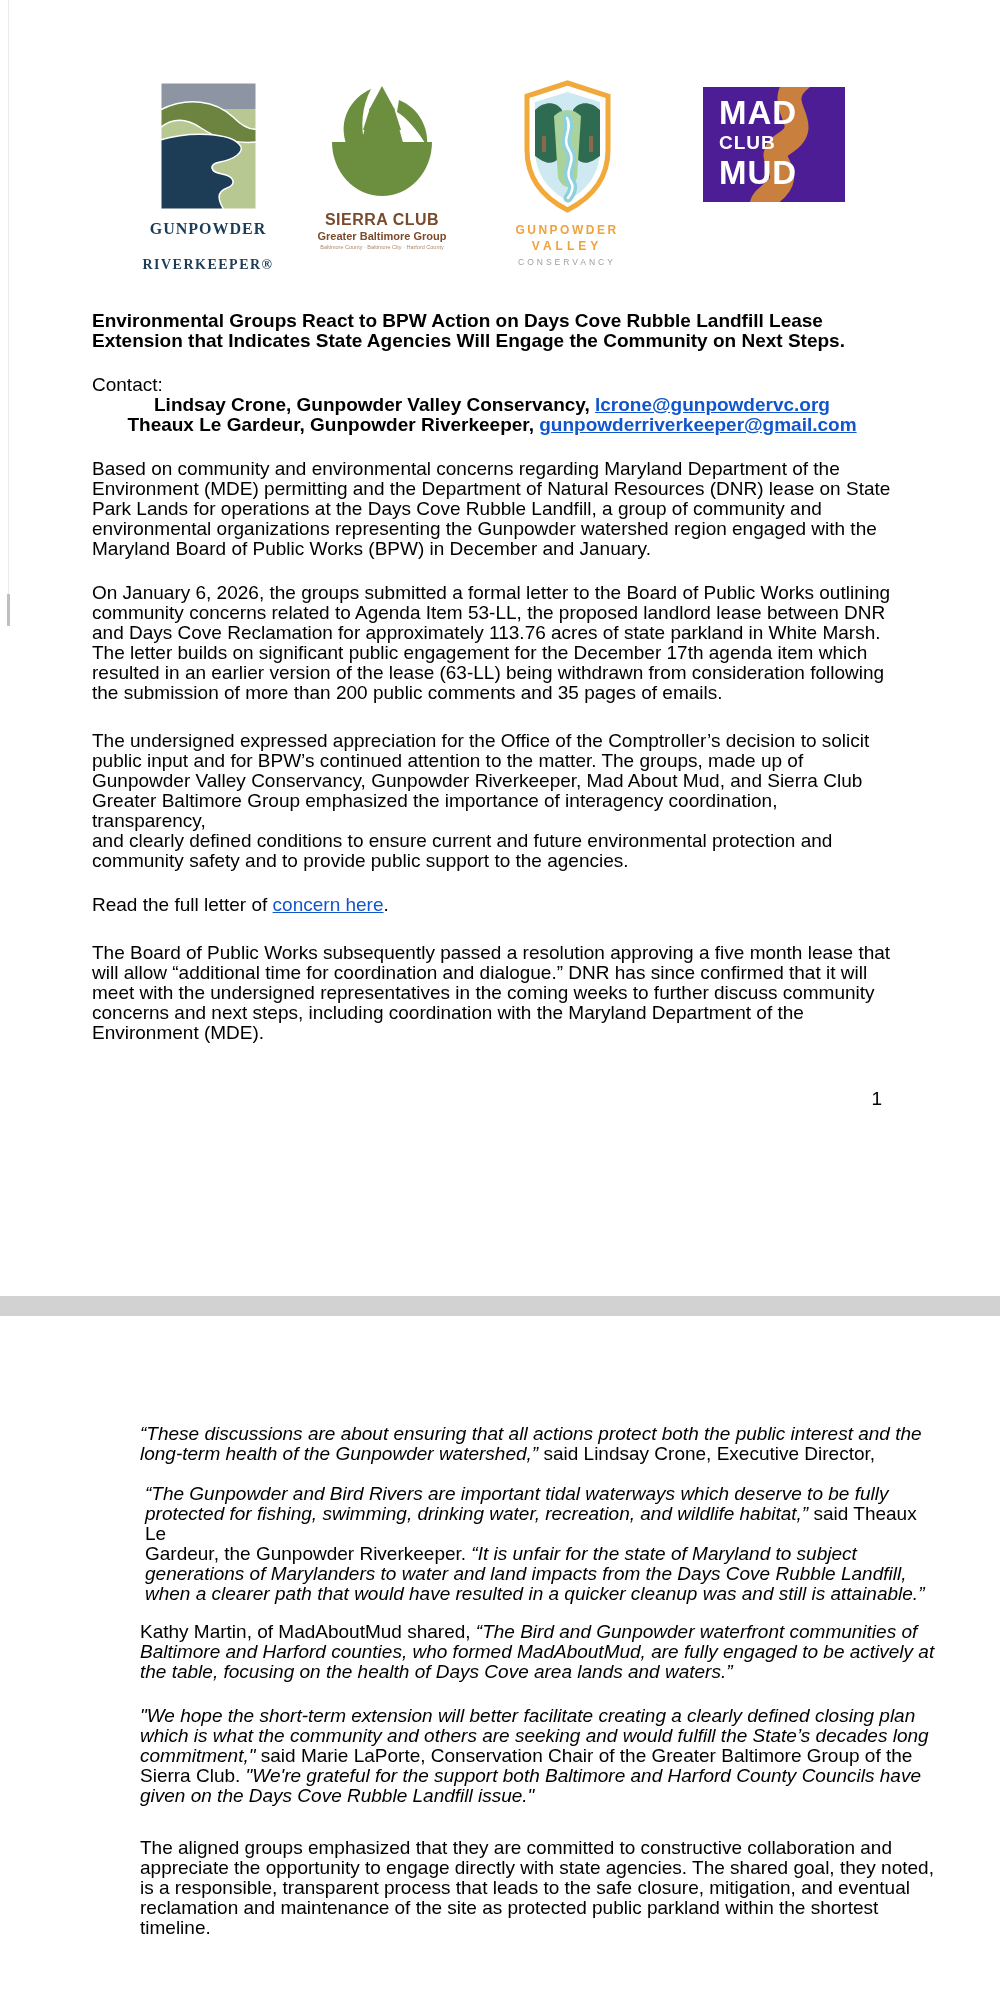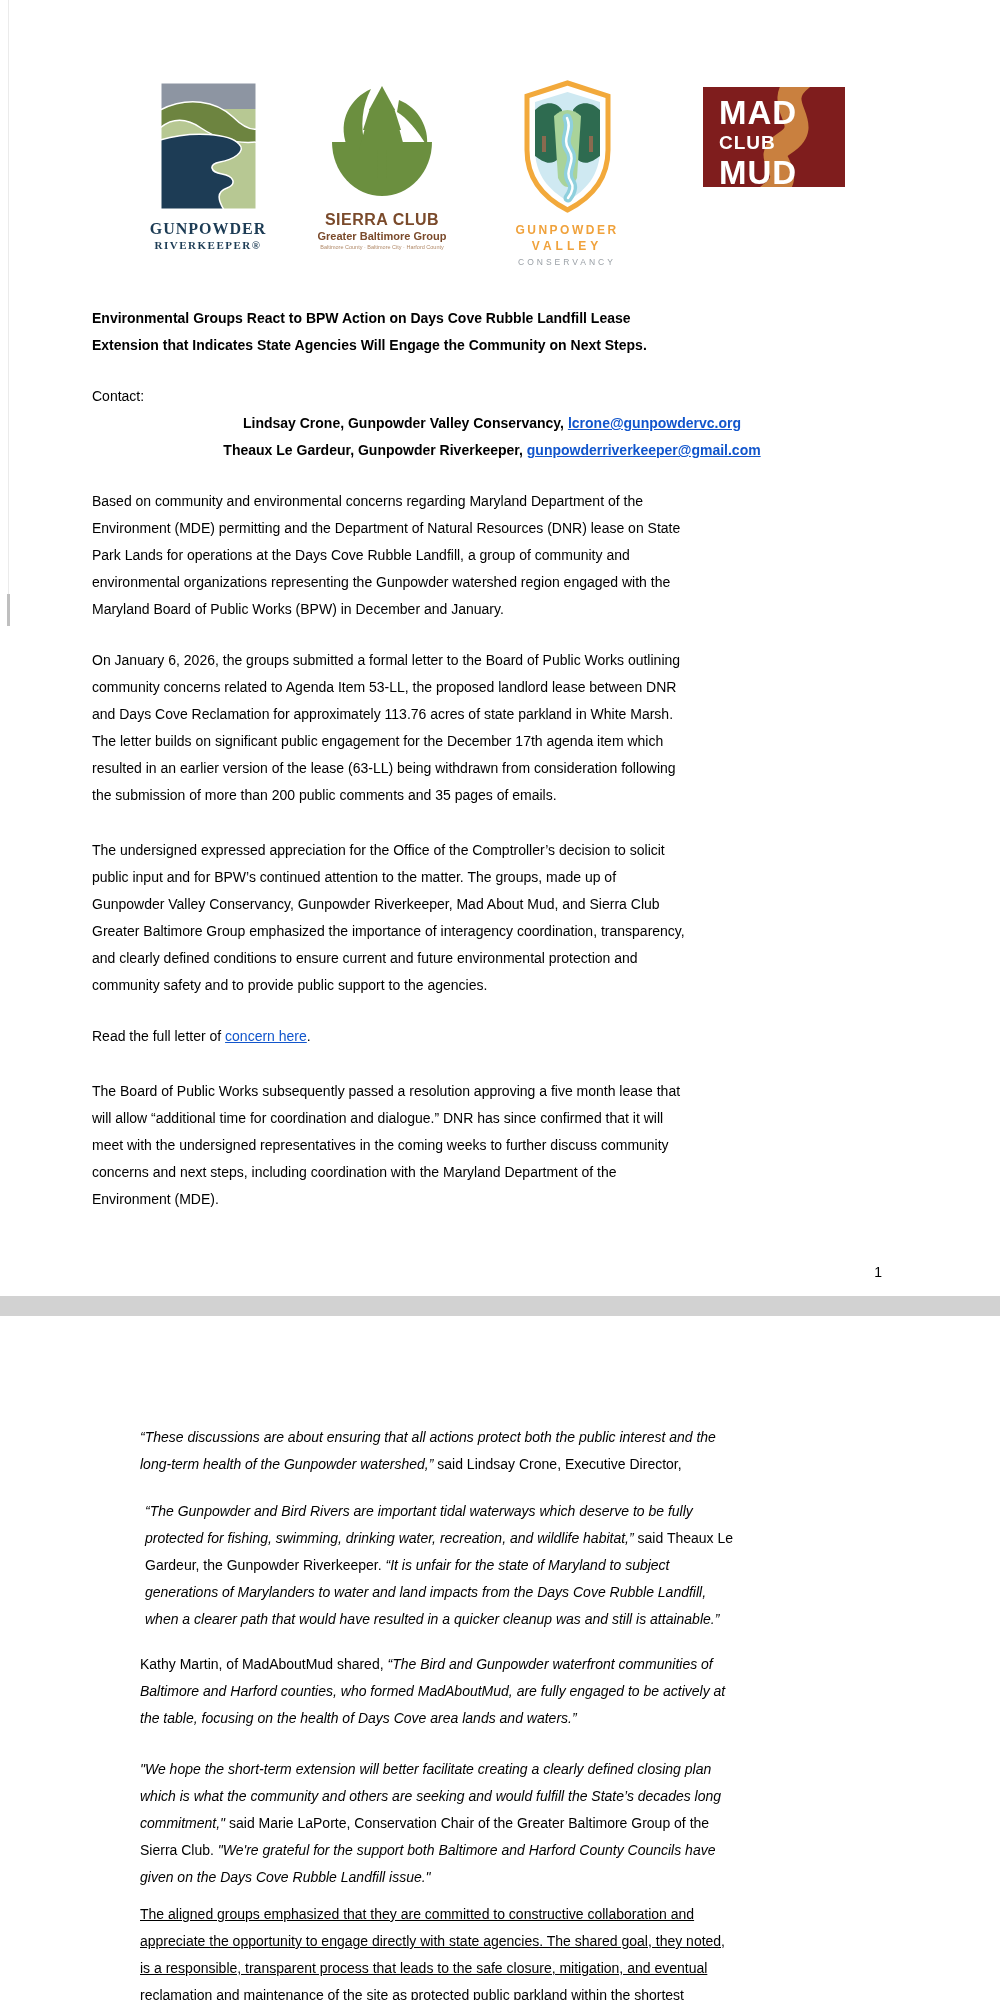--- a/index.html
+++ b/index.html
@@ -16,50 +16,50 @@
 
   
   .logos-row{margin:64px 0 0 158px;display:flex;align-items:flex-start;}
   .logo-block{display:flex;flex-direction:column;align-items:center;}
   .lb1{width:100px;margin-top:18px;}
   .lb2{width:120px;margin-top:20px;margin-left:64px;}
   .lb3{width:110px;margin-top:16px;margin-left:70px;}
   .lb4{width:142px;margin-top:23px;margin-left:81px;}
   .cap{text-align:center;white-space:nowrap;}
   .grk-cap1{font-family:"Liberation Serif","DejaVu Serif",serif;font-weight:bold;font-size:16px;letter-spacing:1px;color:#1d3c55;margin-top:6px;}
-  .grk-cap2{font-family:"Liberation Serif","DejaVu Serif",serif;font-weight:bold;font-size:11px;letter-spacing:1.5px;color:#1d3c55;margin-top:1px;}
+  .grk-cap2{font-family:"Liberation Serif","DejaVu Serif",serif;font-weight:bold;font-size:14px;letter-spacing:1.5px;color:#1d3c55;margin-top:19px;}
   .sc-cap1{font-weight:bold;font-size:16px;letter-spacing:0.5px;color:#7a4a2b;margin-top:5px;}
   .sc-cap2{font-weight:bold;font-size:11px;color:#7a4a2b;margin-top:1px;}
   .sc-cap3{font-size:5.5px;color:#b08968;margin-top:2px;}
   .gvc-cap1{font-weight:bold;font-size:12px;letter-spacing:2.5px;color:#f0a23c;margin-top:6px;}
   .gvc-cap2{font-weight:bold;font-size:12px;letter-spacing:4px;color:#f0a23c;margin-top:2px;}
   .gvc-cap3{font-size:8.5px;letter-spacing:3px;color:#9aa0a6;margin-top:4px;}
-  .mam-box{width:142px;height:100px;background:#7f1d1d;position:relative;overflow:hidden;}
+  .mam-box{width:142px;height:115px;background:#4c1d95;position:relative;overflow:hidden;}
   .mam-text{position:absolute;left:16px;top:9px;color:#fff;font-weight:bold;line-height:1;}
   .mam-l1{font-size:33px;letter-spacing:1px;}
   .mam-l2{font-size:19px;letter-spacing:1px;margin-top:4px;}
   .mam-l3{font-size:33px;letter-spacing:1px;margin-top:4px;}
 
   
-  .content{margin-left:92px;width:800px;font-size:14px;line-height:27px;}
+  .content{margin-left:92px;width:800px;font-size:19px;line-height:20px;}
   .para{white-space:pre-line;margin:0;}
   .bold{font-weight:bold;text-align:center;}
   .it{font-style:italic;}
   .doclink{color:#1155cc;text-decoration:underline;cursor:pointer;}
   .headline{margin-top:38px;font-weight:bold;}
   .contact-label{margin-top:24px;}
   .dateline{margin-top:24px;font-weight:bold;}
   .p-std{margin-top:24px;}
   .p-std2{margin-top:28px;}
   .page-num{margin-top:46px;text-align:right;padding-right:10px;}
   .page2-content{padding-top:108px;}
   .q2{margin-top:20px;padding-left:5px;}
   .q3{margin-top:18px;}
   .q4{margin-top:24px;}
-  .closing{margin-top:10px;text-decoration:underline;}
+  .closing{margin-top:32px;}
 </style>
 </head>
 <body>
 
 <div class="page page1">
   <div class="edge-line"></div>
   <div class="edge-thumb"></div>
 
   <div class="logos-row">
 

